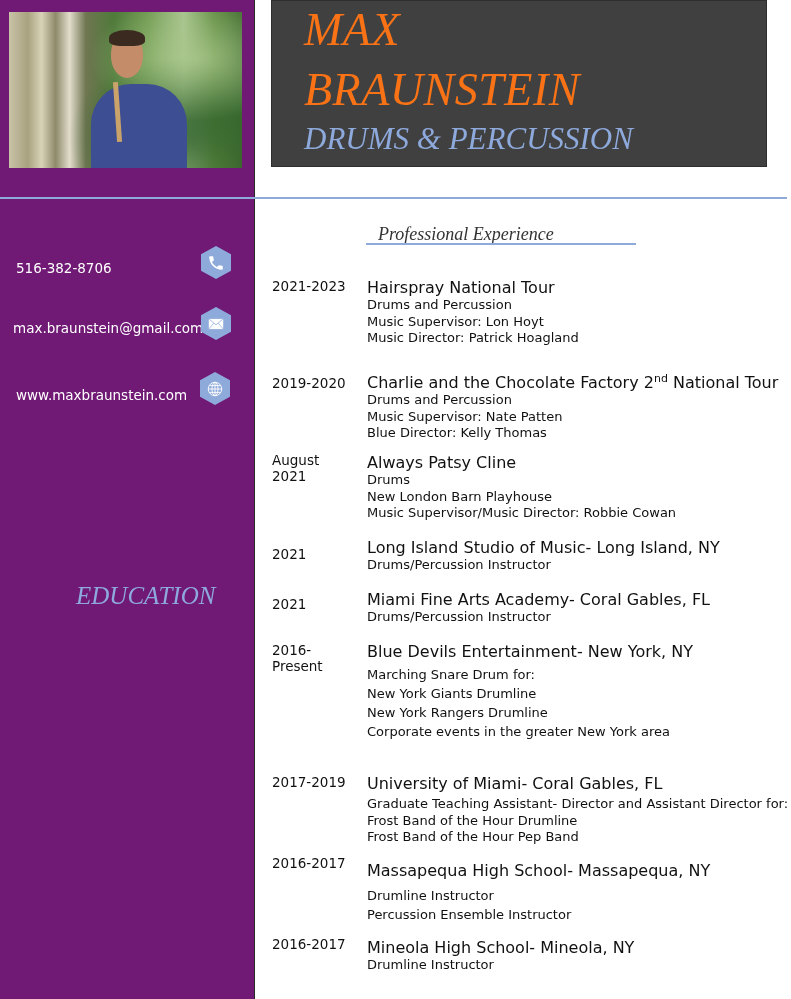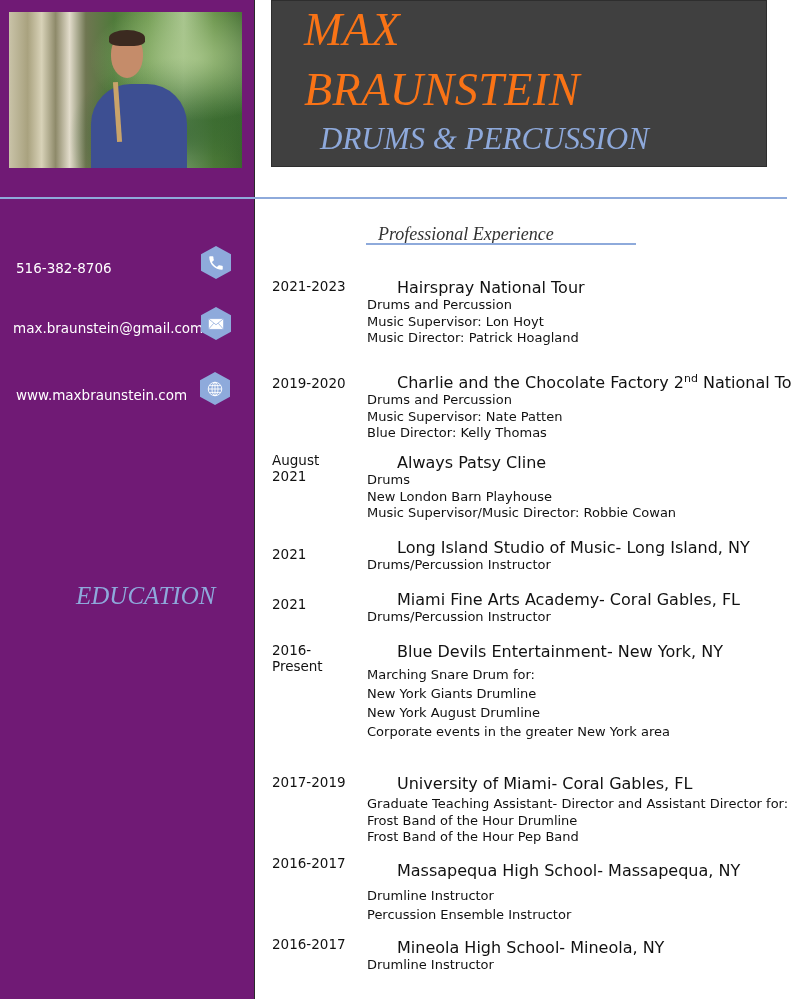--- a/index.html
+++ b/index.html
@@ -10,37 +10,37 @@
   .photo .leaves { position:absolute; inset:0; background: radial-gradient(ellipse at 80% 30%, rgba(170,200,140,.8), transparent 40%), radial-gradient(ellipse at 70% 80%, rgba(40,90,40,.8), transparent 45%), radial-gradient(ellipse at 95% 60%, rgba(60,110,50,.7), transparent 40%); }
   .photo .person-body { position:absolute; left:82px; top:72px; width:96px; height:90px; background:#3d4f92; border-radius:40px 40px 6px 6px; }
   .photo .person-head { position:absolute; left:102px; top:22px; width:32px; height:44px; background:#c58c6a; border-radius:45% 45% 50% 50%; }
   .photo .person-hair { position:absolute; left:100px; top:18px; width:36px; height:16px; background:#3b2a20; border-radius:50% 50% 30% 30%; }
   .photo .sticks { position:absolute; left:106px; top:70px; width:5px; height:60px; background:#c9a36a; transform:rotate(-4deg); }
 
   .header-box { position:absolute; left:271px; top:0; width:496px; height:167px; background:#404040; border:1px solid #2e2e2e; box-sizing:border-box; }
   .name-line { position:absolute; left:32px; font-family:"Liberation Serif", serif; font-style:italic; color:#f97316; font-size:46px; line-height:1; letter-spacing:0.5px; }
   .name1 { top:6px; }
   .name2 { top:66px; }
-  .subtitle { position:absolute; left:32px; top:122px; font-family:"Liberation Serif", serif; font-style:italic; color:#8ea9db; font-size:31px; line-height:1;margin-left:16px; }
+  .subtitle { position:absolute; left:32px; top:122px; font-family:"Liberation Serif", serif; font-style:italic; color:#8ea9db; font-size:31px; line-height:1; }
 
   .hr-blue { position:absolute; left:0; top:197px; width:787px; height:2px; background:#8eaadb; }
 
   .contact { position:absolute; color:#ffffff; font-size:13.5px; font-family:"DejaVu Sans", sans-serif; }
   .hex { position:absolute; width:30px; height:33px; background:#8eaadb; clip-path: polygon(50% 0%, 100% 25%, 100% 75%, 50% 100%, 0% 75%, 0% 25%); display:flex; align-items:center; justify-content:center; }
   .hex svg { width:18px; height:18px; }
 
   .edu-title { position:absolute; left:76px; top:582px; font-family:"Liberation Serif", serif; font-style:italic; color:#8ea9db; font-size:25px; }
 
   .section-title { position:absolute; left:378px; top:224px; font-family:"Liberation Serif", serif; font-style:italic; color:#333333; font-size:18px; }
   .section-underline { position:absolute; left:366px; top:243px; width:270px; height:2px; background:#8eaadb; }
 
   .entry { position:absolute; left:272px; width:519px; color:#111111; }
   .entry .date { position:absolute; left:0; top:0; width:90px; font-size:13.5px; line-height:16px; }
   .entry .body { position:absolute; left:95px; top:0; width:424px; }
-  .entry .title { font-size:16px; line-height:19px; white-space:nowrap;margin-left:30px; }
+  .entry .title { font-size:16px; line-height:19px; white-space:nowrap; }
   .entry .title sup { font-size:11px; }
   .entry .line { font-size:13px; line-height:16.5px; white-space:nowrap; }
   .entry .line.spaced { line-height:19px; }
 </style>
 </head>
 <body>
 
 <div class="sidebar">
   <div class="photo" title="Portrait of Max Braunstein holding drumsticks">
     <div class="leaves"></div>
@@ -145,21 +145,21 @@
 
 <div class="entry" style="top:642px;">
   <div class="date">
     <div>2016-</div>
     <div>Present</div>
   </div>
   <div class="body">
     <div class="title" style="margin-bottom:4px;">Blue Devils Entertainment- New York, NY</div>
     <div class="line spaced">Marching Snare Drum for:</div>
     <div class="line spaced">New York Giants Drumline</div>
-    <div class="line spaced">New York August Drumline</div>
+    <div class="line spaced">New York Rangers Drumline</div>
     <div class="line spaced">Corporate events in the greater New York area</div>
   </div>
 </div>
 
 <div class="entry" style="top:774px;">
   <div class="date">2017-2019</div>
   <div class="body">
     <div class="title" style="margin-bottom:3px;">University of Miami- Coral Gables, FL</div>
     <div class="line">Graduate Teaching Assistant- Director and Assistant Director for:</div>
     <div class="line">Frost Band of the Hour Drumline</div>

